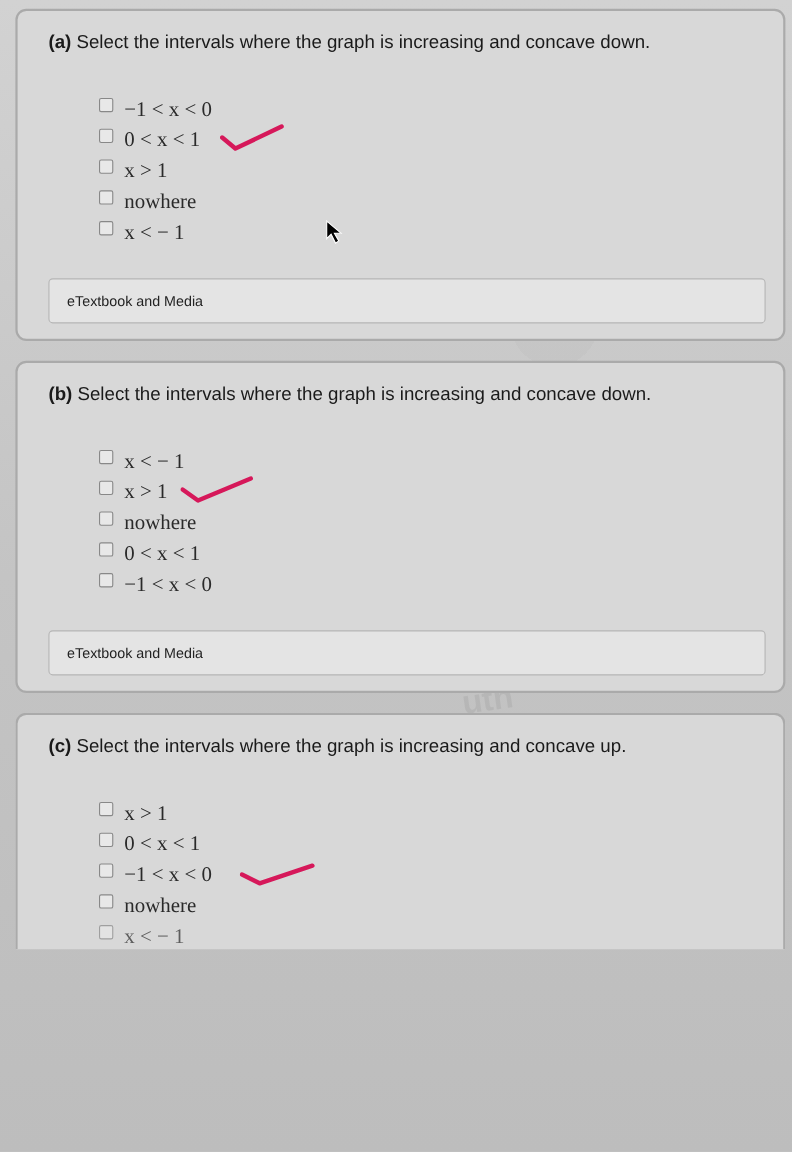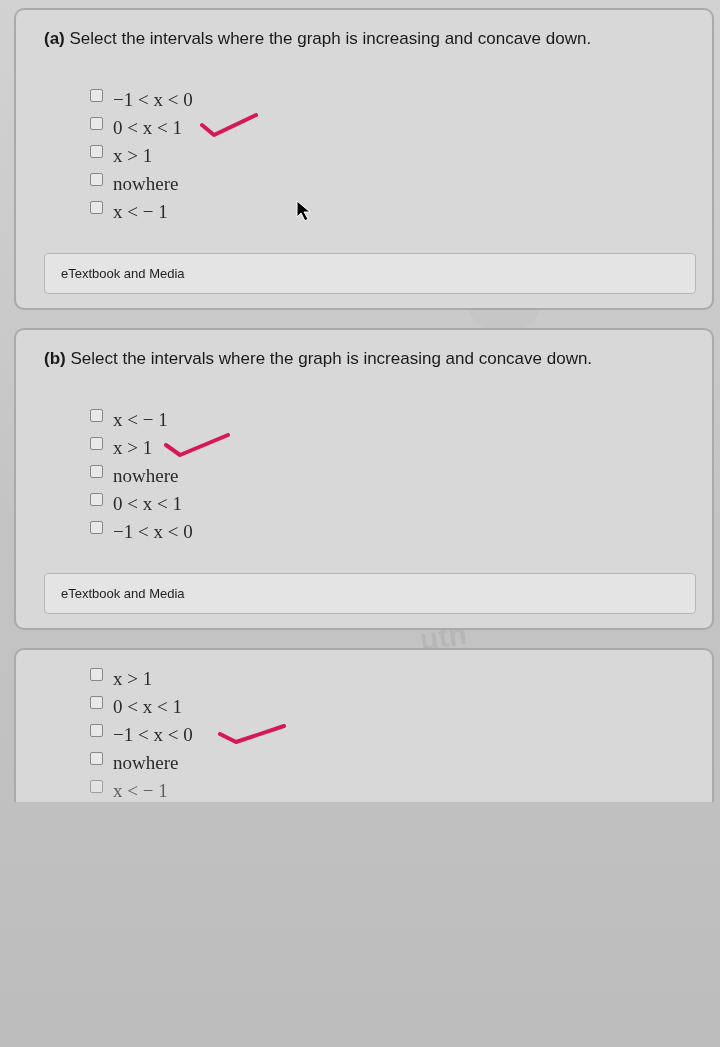--- a/index.html
+++ b/index.html
@@ -161,20 +161,24 @@
       <span class="cb"></span>
       <span>−1 &lt; x &lt; 0</span>
     </div>
   </div>
   <div class="etm">
     <span>eTextbook and Media</span>
   </div>
 </div>
 
 <div class="panel" style="margin-bottom:0; border-bottom:none; border-bottom-left-radius:0; border-bottom-right-radius:0; padding-bottom:0;">
+  <div class="prompt">
+    <span class="part">(c)</span>
+    <span>Select the intervals where the graph is increasing and concave up.</span>
+  </div>
   <div class="options" style="margin-bottom:0;">
     <div class="opt">
       <span class="cb"></span>
       <span>x &gt; 1</span>
     </div>
     <div class="opt">
       <span class="cb"></span>
       <span>0 &lt; x &lt; 1</span>
     </div>
     <div class="opt">

